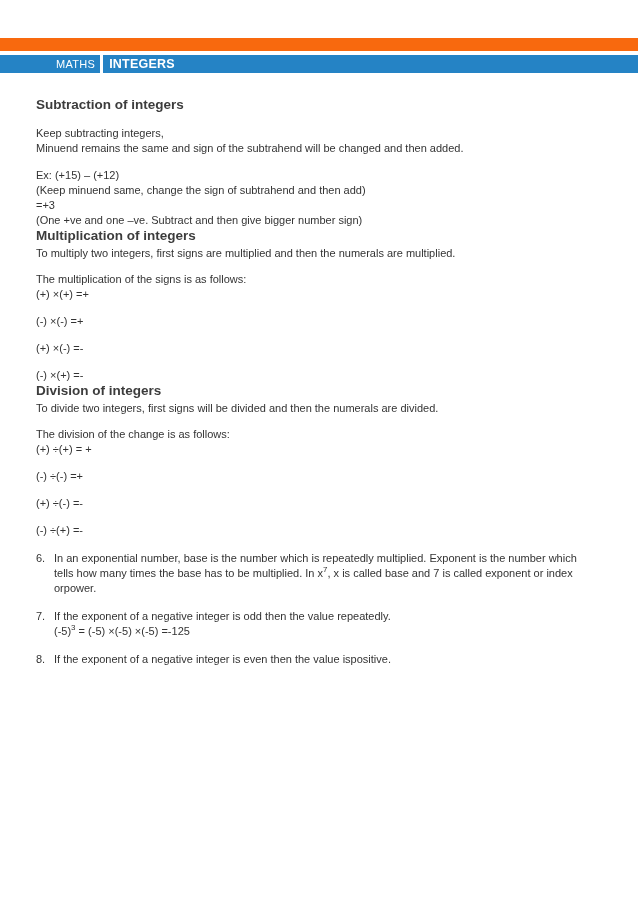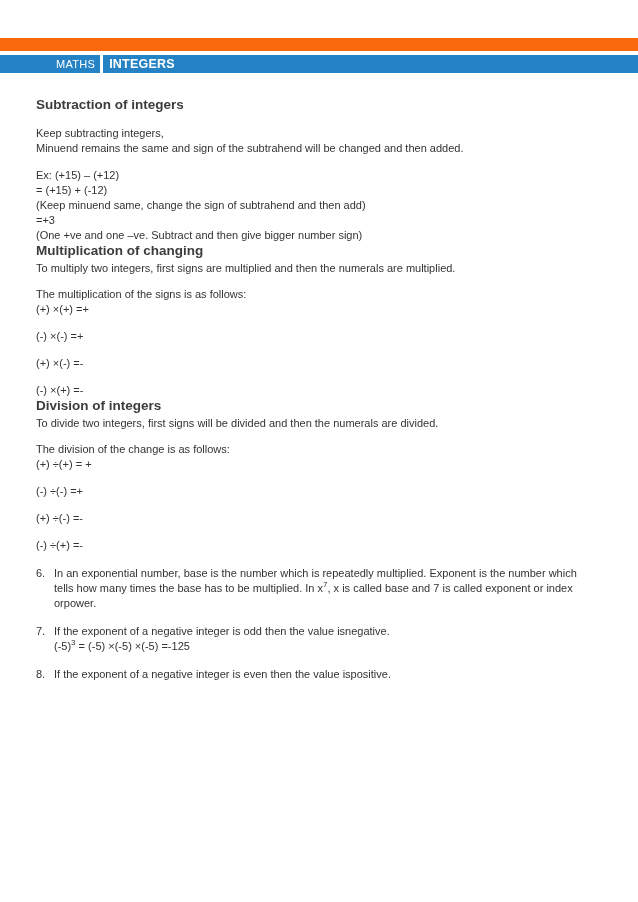--- a/index.html
+++ b/index.html
@@ -104,29 +104,28 @@
   <div class="content">
 
     <section>
       <h2 class="sec-heading">Subtraction of integers</h2>
       <div class="gap-after">
         <p>Keep subtracting integers,</p>
         <p>Minuend remains the same and sign of the subtrahend will be changed and then added.</p>
       </div>
       <div>
         <p>Ex: (+15) – (+12)</p>
-        <p>= (+15) + (-12)</p>
         <p>(Keep minuend same, change the sign of subtrahend and then add)</p>
         <p>=+3</p>
         <p>(One +ve and one –ve. Subtract and then give bigger number sign)</p>
       </div>
     </section>
 
     <section>
-      <h2 class="sec-heading tight mt-mult">Multiplication of changing</h2>
+      <h2 class="sec-heading tight mt-mult">Multiplication of integers</h2>
       <p class="gap-after-sm">To multiply two integers, first signs are multiplied and then the numerals are multiplied.</p>
       <p>The multiplication of the signs is as follows:</p>
       <p>(+) ×(+) =+</p>
       <p class="rule-line">(-) ×(-) =+</p>
       <p class="rule-line">(+) ×(-) =-</p>
       <p class="rule-line">(-) ×(+) =-</p>
     </section>
 
     <section>
       <h2 class="sec-heading tight mt-div">Division of integers</h2>
@@ -141,21 +140,21 @@
     <div class="points">
 
       <div class="point-item">
         <span class="point-number">6.</span>
         <span class="point-body"><span>In an exponential number, base is the number which is repeatedly multiplied. Exponent is the number which tells how many times the base has to be multiplied. In x</span><sup>7</sup><span>, x is called base and 7 is called exponent or index orpower.</span></span>
       </div>
 
       <div class="point-item">
         <span class="point-number">7.</span>
         <span class="point-body">
-          <span>If the exponent of a negative integer is odd then the value isnegative.</span><br>
+          <span>If the exponent of a negative integer is odd then the value repeatedly.</span><br>
           <span><span>(-5)</span><sup>3</sup><span> = (-5) ×(-5) ×(-5) =-125</span></span>
         </span>
       </div>
 
       <div class="point-item">
         <span class="point-number">8.</span>
         <span class="point-body">If the exponent of a negative integer is even then the value ispositive.</span>
       </div>
 
     </div>

